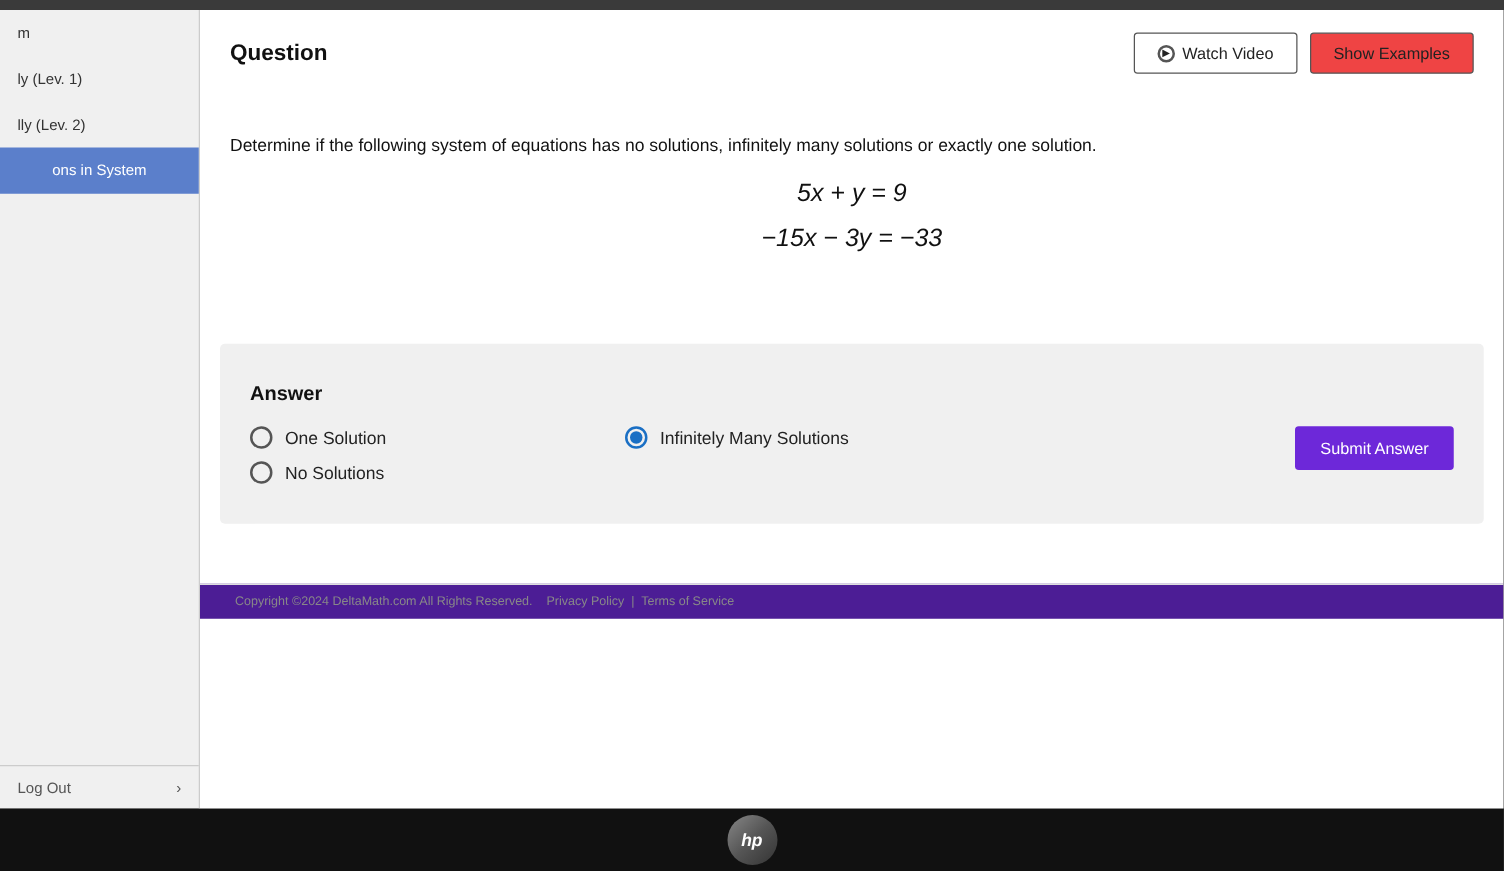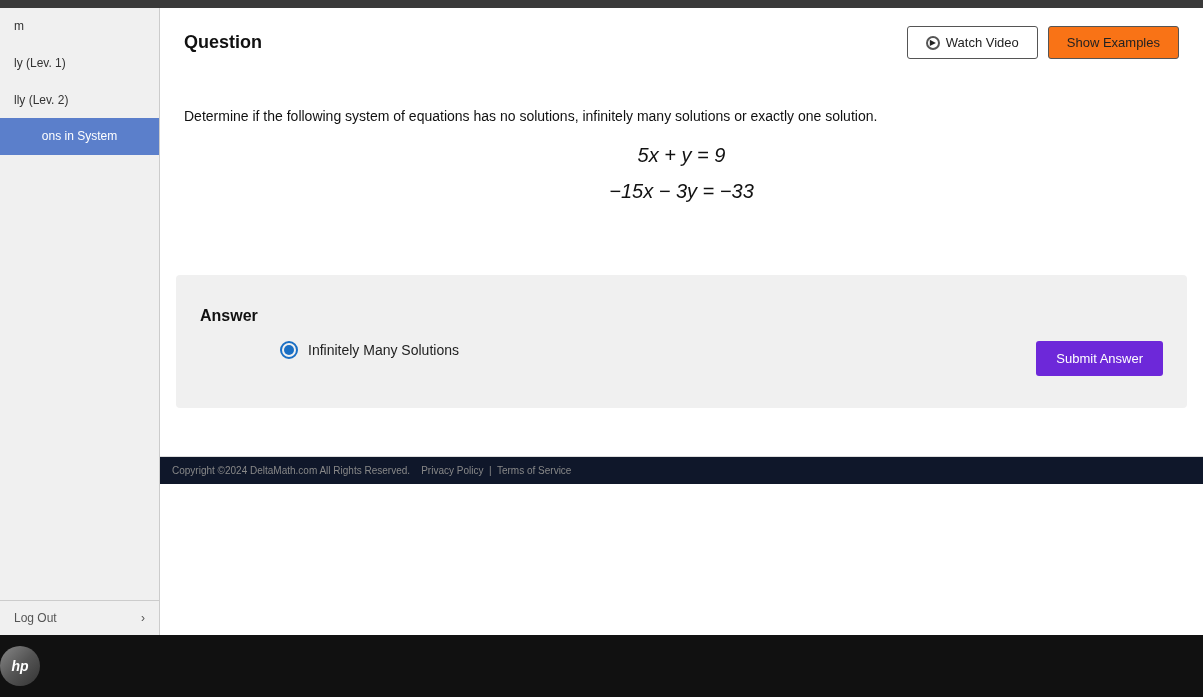--- a/index.html
+++ b/index.html
@@ -132,21 +132,21 @@
       border-radius: 50%;
       border: 2px solid #555;
       display: inline-flex;
       align-items: center;
       justify-content: center;
       font-size: 8px;
     }
 
     .btn-show-examples {
       border: 1.5px solid #555;
-      background: #f97316;
+      background: #ef4444;
       padding: 8px 18px;
       font-size: 13px;
       cursor: pointer;
       border-radius: 3px;
       color: #222;
     }
 
     
     .problem-statement {
       padding: 8px 24px 18px 24px;
@@ -246,40 +246,40 @@
       color: white;
       border: none;
       padding: 10px 20px;
       font-size: 13px;
       cursor: pointer;
       border-radius: 3px;
     }
 
     
     .page-footer {
-      padding: 8px 12px;
+      padding: 8px 28px;
       font-size: 10px;
       color: #888;
       text-align: left;
-      background: #0f172a;
+      background: #4c1d95;
       border-top: 1px solid #ddd;
     }
 
     .page-footer a {
       color: #888;
       text-decoration: none;
     }
 
     
     .taskbar {
-      height: 62px;
+      height: 50px;
       background: #111;
       display: flex;
       align-items: center;
-      justify-content: flex-start;
+      justify-content: center;
     }
 
     .hp-logo {
       width: 40px;
       height: 40px;
       border-radius: 50%;
       background: linear-gradient(135deg, #888 0%, #555 50%, #333 100%);
       display: flex;
       align-items: center;
       justify-content: center;
@@ -345,20 +345,32 @@
               −15<i>x</i> − 3<i>y</i> = −33
             </div>
           </div>
         </div>
 
         <div class="answer-section">
           <div class="answer-title">Answer</div>
 
           <div class="answer-options">
 
+            <div class="answer-col">
+              <label class="radio-option">
+                <div class="radio-outer">
+                </div>
+                <span>One Solution</span>
+              </label>
+              <label class="radio-option">
+                <div class="radio-outer">
+                </div>
+                <span>No Solutions</span>
+              </label>
+            </div>
 
             <div class="infinitely-col">
               <label class="radio-option">
                 <div class="radio-outer selected">
                   <div class="radio-inner"></div>
                 </div>
                 <span>Infinitely Many Solutions</span>
               </label>
             </div>
 

